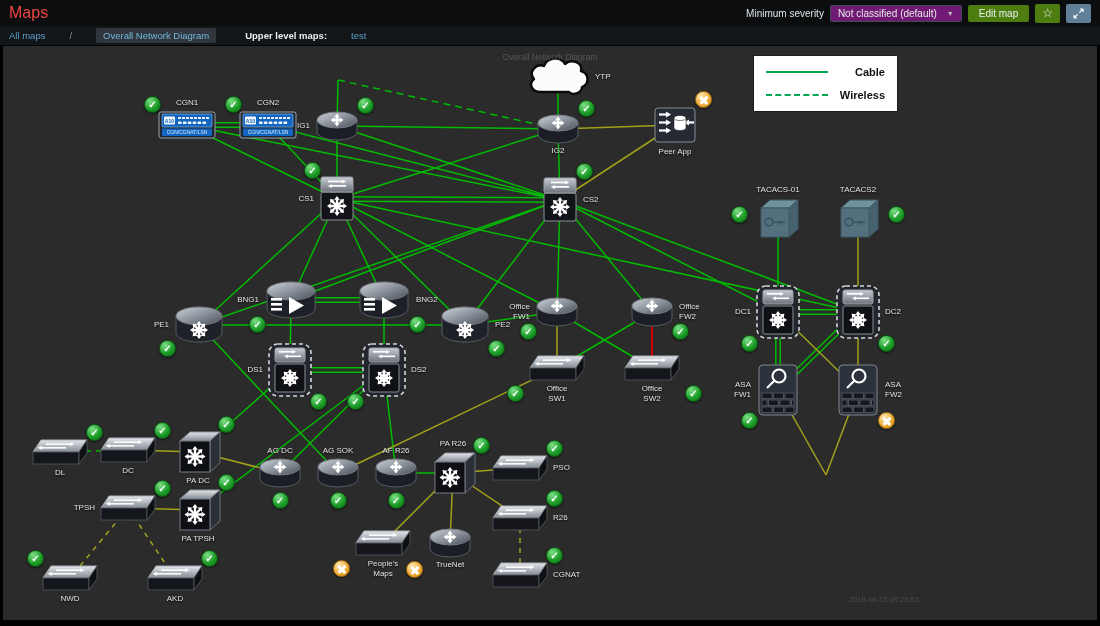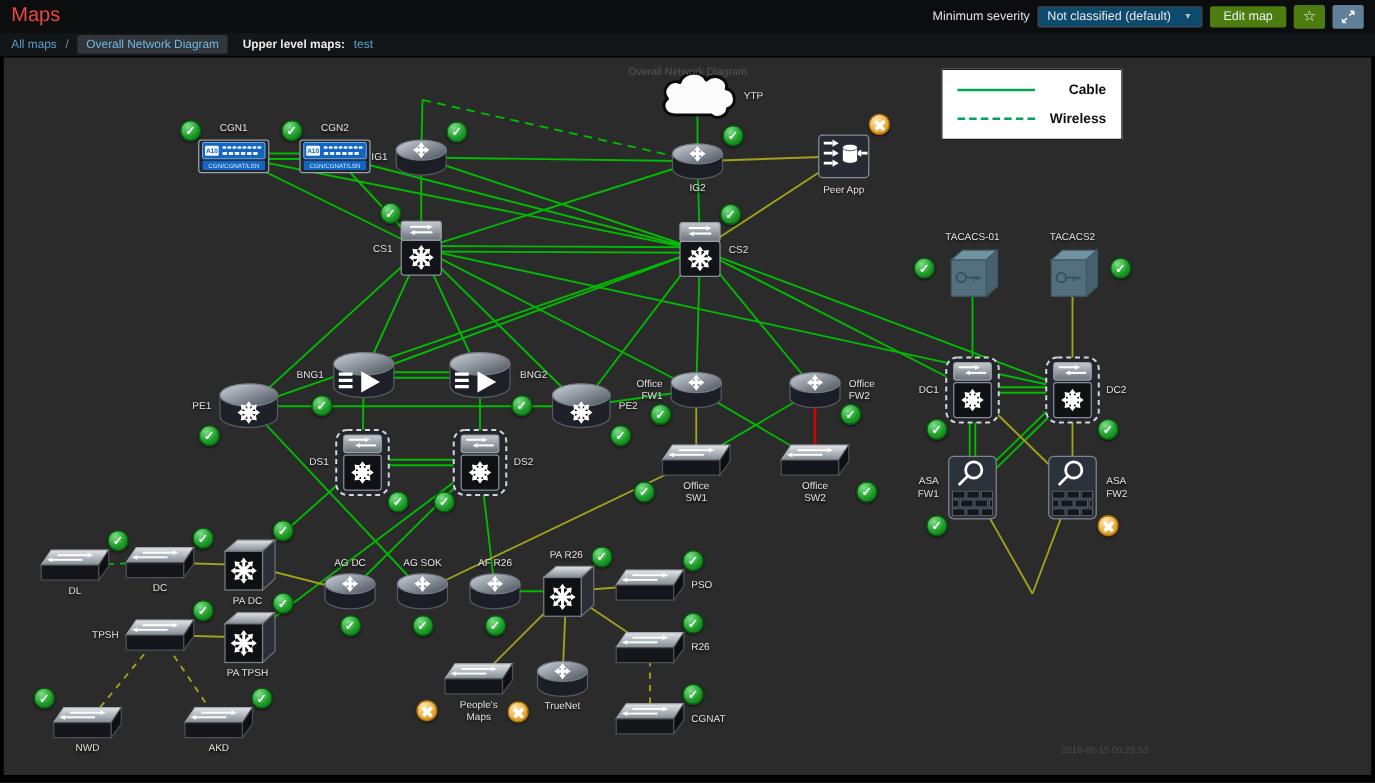--- a/index.html
+++ b/index.html
@@ -4,29 +4,29 @@
 <style>
   *{box-sizing:border-box}
   html,body{margin:0;padding:0}
   body{width:1100px;height:626px;background:#000;font-family:"Liberation Sans",sans-serif;position:relative;overflow:hidden}
 
   
   .topbar{height:26px;background:#0b0d0e;display:flex;align-items:center;justify-content:space-between;padding:0 9px}
   .page-title{font-size:16px;font-weight:normal;color:#ef4444;margin:0}
   .controls{display:flex;align-items:center;gap:6px}
   .sev-label{color:#dde3e8;font-size:10px}
-  .select{display:flex;align-items:center;gap:10px;background:#0c4a6e;border:1px solid #434b52;color:#e9e9e9;font-size:10px;padding:2px 7px;border-radius:2px;cursor:pointer}
+  .select{display:flex;align-items:center;gap:10px;background:#701a75;border:1px solid #434b52;color:#e9e9e9;font-size:10px;padding:2px 7px;border-radius:2px;cursor:pointer}
   .caret{font-size:7px;color:#b7bcc1}
   .btn,.btn-text{background:#4d7c0f;color:#eaf2f8;font-size:10px;padding:3px 11px;border:none;border-radius:2px;cursor:pointer;font-family:"Liberation Sans",sans-serif}
   .icon-btn{padding:2px 7px;height:19px;display:flex;align-items:center;justify-content:center}
   .star{font-size:12px;line-height:1;color:#e8eff5}
   .fs-btn{background:#5f8098}
 
   
-  .breadcrumb{height:19px;background:#131619;display:flex;align-items:center;gap:7px;padding:0 9px;font-size:9.5px}
+  .breadcrumb{height:19px;background:#131619;display:flex;align-items:center;gap:24px;padding:0 9px;font-size:9.5px}
   .breadcrumb a{color:#5a9fca;text-decoration:none;cursor:pointer}
   .breadcrumb .sep{color:#8a8f94}
   .breadcrumb .current{background:#30363c;color:#73b7de;padding:2px 7px;border-radius:2px}
   .breadcrumb .upper-label{color:#ececec;font-weight:bold;margin-left:5px}
 
   
   .map{position:absolute;left:3px;right:3px;top:46px;bottom:6px;background:#2b2b2b;overflow:hidden}
   #links{position:absolute;left:0;top:0;width:100%;height:100%;z-index:1}
   #nodes{position:absolute;left:0;top:0;width:100%;height:100%;z-index:2}
   .map-title{position:absolute;top:6px;left:50%;transform:translateX(-50%);color:#575757;font-size:8.5px;z-index:3}

